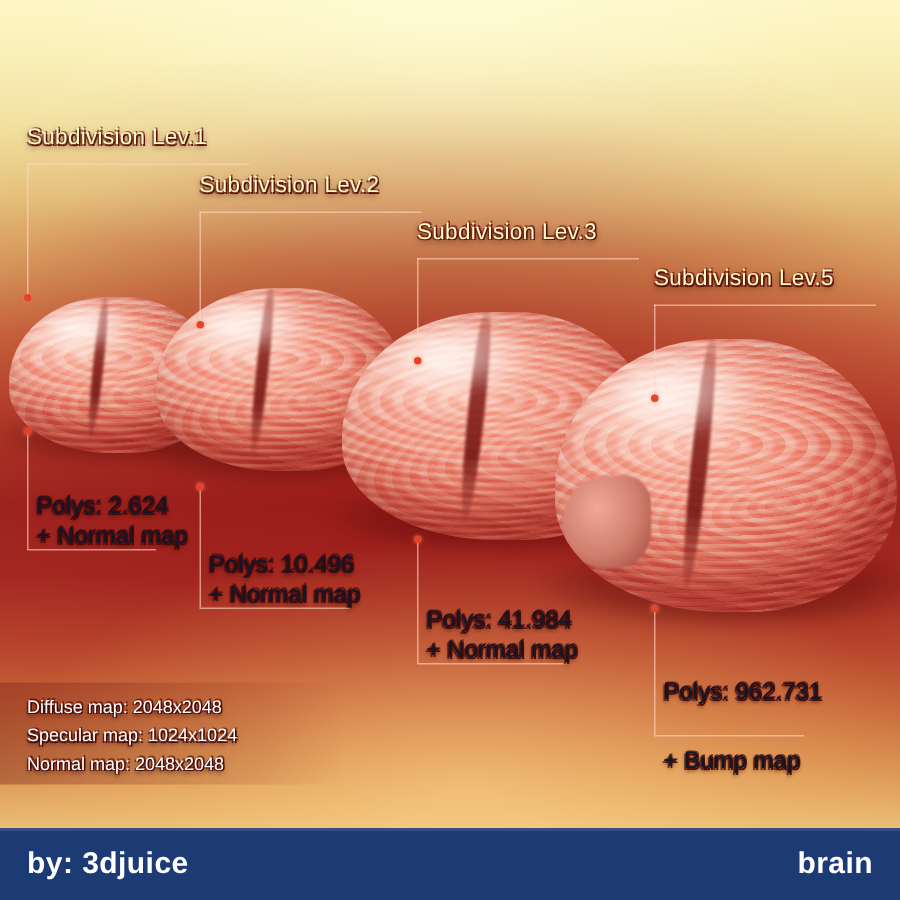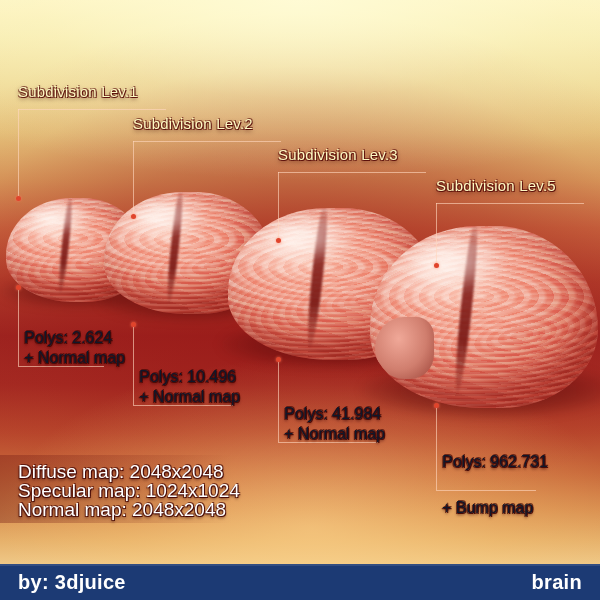--- a/index.html
+++ b/index.html
@@ -128,32 +128,32 @@
                 1px -1px 0 rgba(90,14,10,.65), 0 2px 4px rgba(60,6,4,.7);
   }
   .poly{
     position:absolute;white-space:nowrap;color:#0f172a;
     font-size:16px;line-height:20px;font-weight:400;
     text-shadow:1px 1px 0 rgba(70,8,6,.95), -1px 1px 0 rgba(70,8,6,.7),
                 1px -1px 0 rgba(70,8,6,.7), 0 2px 3px rgba(50,4,3,.75);
   }
   .maps{
     position:absolute;white-space:nowrap;color:#ffffff;
-    font-size:19px;line-height:19px;font-weight:400;
+    font-size:12px;line-height:19px;font-weight:400;
     text-shadow:1px 1px 0 rgba(70,8,6,.95), -1px 1px 0 rgba(70,8,6,.7),
                 1px -1px 0 rgba(70,8,6,.7), 0 2px 3px rgba(50,4,3,.75);
   }
   .maps-box{
     position:absolute;left:0;top:455px;width:232px;height:68px;
     background:linear-gradient(to right, rgba(120,30,22,0.40), rgba(120,30,22,0.12) 75%, rgba(120,30,22,0) 100%);
   }
 
   
   .footer{
-    position:absolute;left:0;right:0;bottom:0;height:36px;
+    position:absolute;left:0;right:0;bottom:0;height:48px;
     background:#1c3a74;
     display:flex;align-items:center;justify-content:space-between;
     padding:0 18px;box-sizing:border-box;
   }
   .footer span{
     color:#ffffff;font-size:20px;font-weight:bold;letter-spacing:.3px;
   }
   .footer-sheen{
     position:absolute;left:0;right:0;top:0;height:2px;
     background:rgba(255,255,255,0.10);

